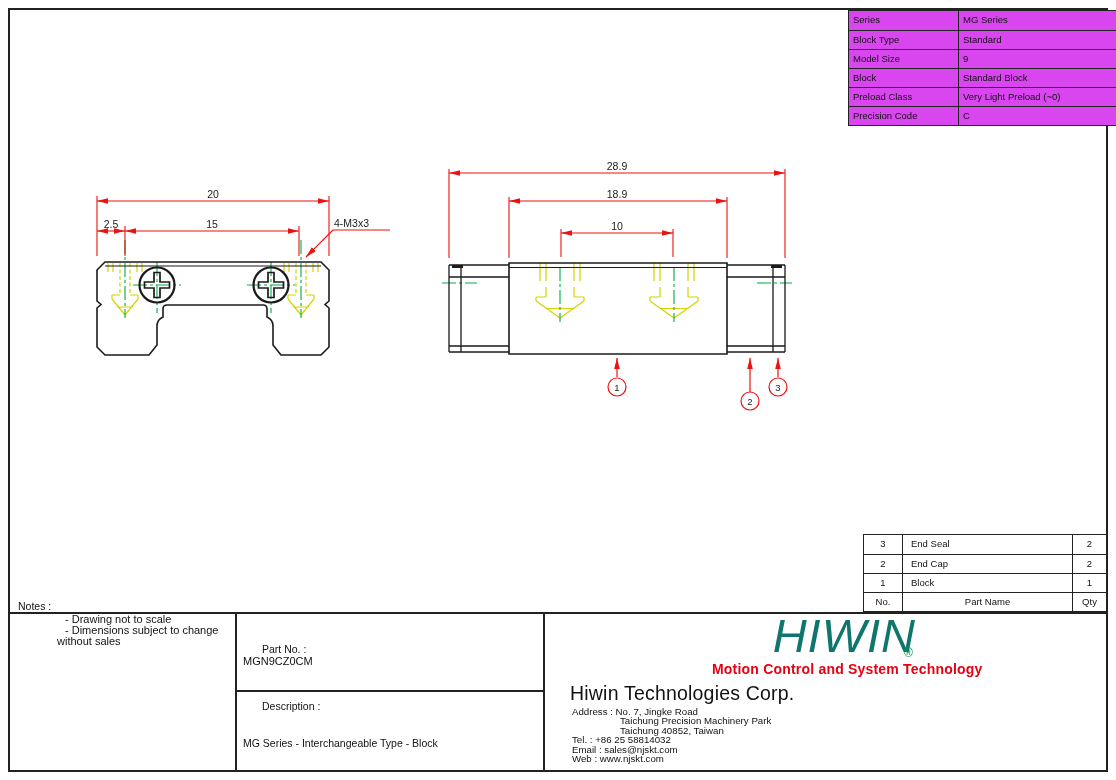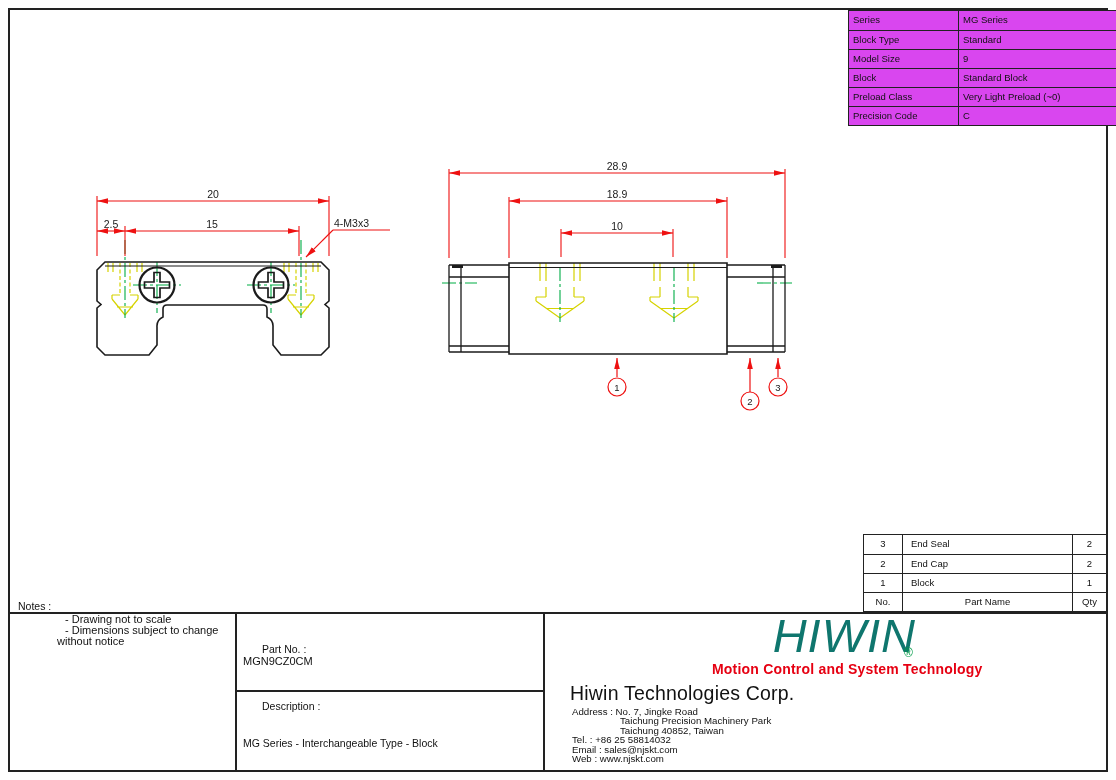--- a/index.html
+++ b/index.html
@@ -210,21 +210,21 @@
   </div>
 
   <div class="ln" style="left:8px;top:612px;width:1100px;height:2px;"></div>
   <div class="ln" style="left:235px;top:612px;width:2px;height:160px;"></div>
   <div class="ln" style="left:543px;top:612px;width:2px;height:160px;"></div>
   <div class="ln" style="left:235px;top:690px;width:310px;height:2px;"></div>
 
   <div class="abs t-small" style="left:18px;top:600px;">Notes :</div>
   <div class="abs t-note" style="left:65px;top:613px;">- Drawing not to scale</div>
   <div class="abs t-note" style="left:65px;top:624px;">- Dimensions subject to change</div>
-  <div class="abs t-note" style="left:57px;top:635px;">without notice</div>
+  <div class="abs t-note" style="left:57px;top:635px;">without sales</div>
 
   <div class="abs t-small" style="left:262px;top:619px;margin-top:24px;">Part No. :</div>
   <div class="abs" style="left:243px;top:655px;font-size:11px;">MGN9CZ0CM</div>
   <div class="abs t-small" style="left:262px;top:700px;">Description :</div>
   <div class="abs t-small" style="left:243px;top:737px;">MG Series - Interchangeable Type - Block</div>
 
   <div class="abs logo-word" style="left:716px;top:608px;">HIWIN</div>
   <div class="abs logo-reg" style="left:904px;top:646px;">®</div>
   <div class="abs logo-tag" style="left:712px;top:661px;">Motion Control and System Technology</div>
 

